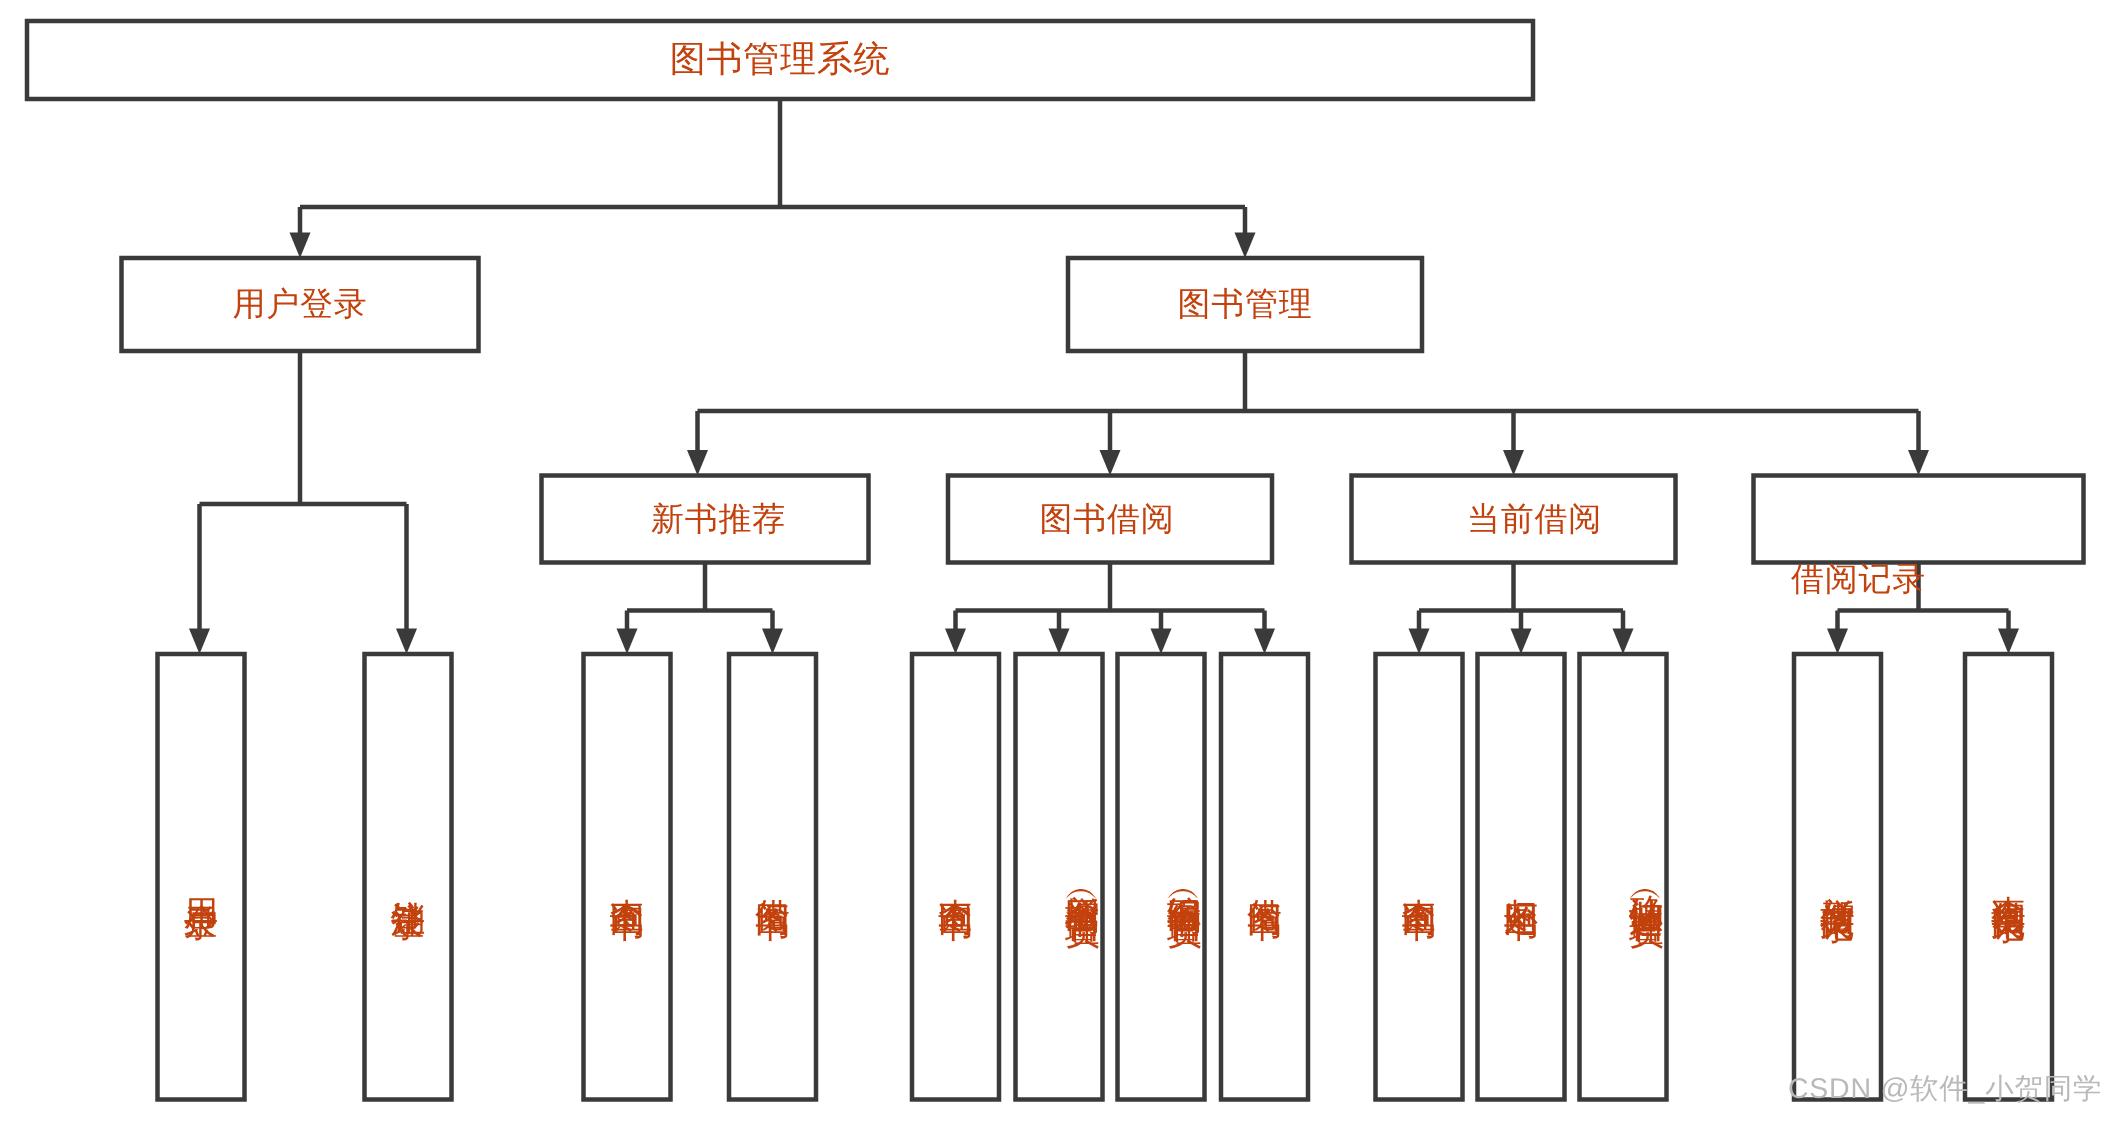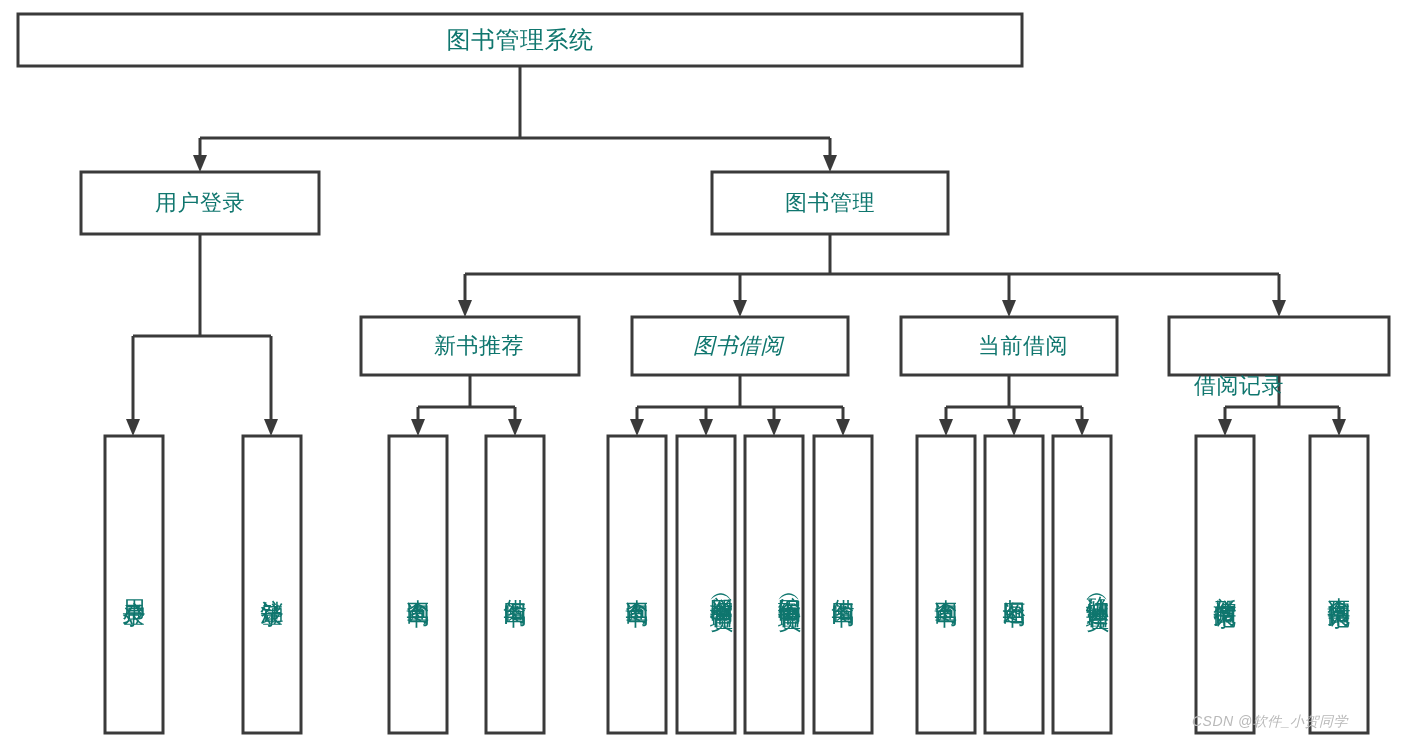--- a/index.html
+++ b/index.html
@@ -35,21 +35,21 @@
   }
   .arrow-head {
     fill: #3a3a3a;
     stroke: none;
   }
   .node-label {
     position: absolute;
     display: flex;
     align-items: center;
     justify-content: center;
-    color: #0f766e;
+    color: #c2410c;
     font-size: 22px;
     line-height: 1.18;
     letter-spacing: 0.5px;
     pointer-events: none;
     text-align: center;
     white-space: nowrap;
   }
   .node-label.vertical {
     writing-mode: vertical-rl;
     text-orientation: upright;
@@ -59,24 +59,23 @@
     padding-top: 4px;
     box-sizing: border-box;
   }
   .node-label.vertical.mid {
     align-items: center;
     padding-top: 0;
   }
   .watermark {
     position: absolute;
     color: #b9b9b9;
-    font-size: 14px;
+    font-size: 19px;
     letter-spacing: 0.5px;
     white-space: nowrap;
-    font-style: italic;
   }
 </style>
 </head>
 <body>
 
 <div id="canvas">
 
   <svg class="diagram" viewBox="0 0 1405 747">
     <g id="connector-layer">
         <path d="M 520 66 L 520 138" class="connector"></path>
@@ -154,21 +153,21 @@
         <rect x="1196" y="436" width="58" height="297" class="box-rect"></rect>
         <rect x="1310" y="436" width="58" height="297" class="box-rect"></rect>
       </g>
   </svg>
 
   <div id="label-layer">
       <div class="node-label" style="left: 18px; top: 14px; width: 1004px; height: 52px; font-size: 24px;">图书管理系统</div>
       <div class="node-label" style="left: 81px; top: 172px; width: 238px; height: 62px;">用户登录</div>
       <div class="node-label" style="left: 712px; top: 172px; width: 236px; height: 62px; border-radius: 13px;">图书管理</div>
       <div class="node-label" style="left: 361px; top: 317px; width: 236px; height: 58px;">新书推荐</div>
-      <div class="node-label" style="left: 632px; top: 317px; width: 212px; height: 58px; font-style: italic;">图书借阅</div>
+      <div class="node-label" style="left: 632px; top: 317px; width: 212px; height: 58px;">图书借阅</div>
       <div class="node-label" style="left: 901px; top: 317px; width: 244px; height: 58px;">当前借阅</div>
       <div class="node-label" style="left: 1141px; top: 317px; width: 196px; height: 58px; margin-top: 40px;">借阅记录</div>
       <div class="node-label vertical mid" style="left: 105px; top: 436px; width: 58px; height: 297px;">用户登录</div>
       <div class="node-label vertical mid" style="left: 243px; top: 436px; width: 58px; height: 297px;">注销登录</div>
       <div class="node-label vertical mid" style="left: 389px; top: 436px; width: 58px; height: 297px;">查询图书</div>
       <div class="node-label vertical mid" style="left: 486px; top: 436px; width: 58px; height: 297px;">借阅图书</div>
       <div class="node-label vertical mid" style="left: 608px; top: 436px; width: 58px; height: 297px;">查询图书</div>
       <div class="node-label vertical" style="left: 677px; top: 436px; width: 58px; height: 297px;">新增图书（管理员）</div>
       <div class="node-label vertical" style="left: 745px; top: 436px; width: 58px; height: 297px;">编辑图书（管理员）</div>
       <div class="node-label vertical mid" style="left: 814px; top: 436px; width: 58px; height: 297px;">借阅图书</div>

